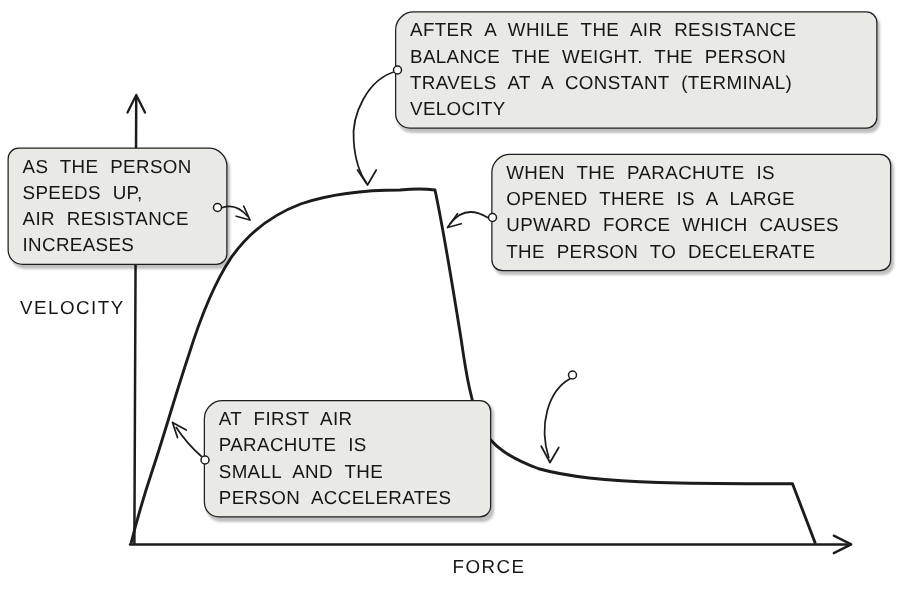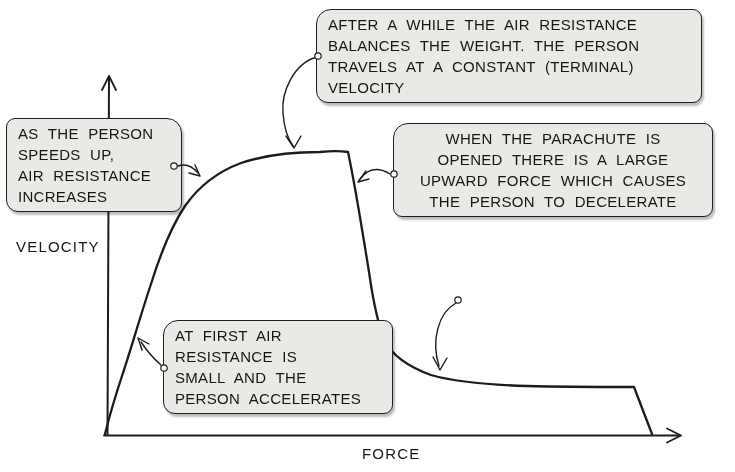--- a/index.html
+++ b/index.html
@@ -16,21 +16,21 @@
     padding:4px 11px;border-radius:9px;
     box-shadow:2px 3px 2px rgba(0,0,0,0.25);
   }
   .callout-text{
     display:block;white-space:pre-line;
     font-size:15px;line-height:21px;letter-spacing:0.3px;word-spacing:5px;
   }
   
   #co-terminal      {left:316px;top:9px;  width:386px;border-top-left-radius:15px;border-bottom-left-radius:12px;}
   #co-speeds-up     {left:6px;  top:118px;width:176px;border-top-right-radius:15px;border-bottom-left-radius:12px;}
-  #co-parachute     {left:393px;top:123px;width:320px;border-top-left-radius:15px;text-align:center;}
+  #co-parachute     {left:393px;top:123px;width:320px;border-top-left-radius:15px;}
   #co-new-terminal  {left:456px;top:240px;width:268px;border-bottom-left-radius:14px;}
   #co-at-first      {left:163px;top:320px;width:230px;border-top-left-radius:15px;border-bottom-left-radius:12px;}
   .axis-label{position:absolute;z-index:2;font-size:15px;letter-spacing:1.2px;word-spacing:4px;color:#161616;}
   #y-axis-label{left:16px;top:238px;}
   #x-axis-label{left:362px;top:445px;}
   .ink{stroke:#1c1c1c;fill:none;stroke-linecap:round;stroke-linejoin:round;}
 </style>
 </head>
 <body>
 
@@ -55,21 +55,21 @@
       C354,180 361,222 369,272
       C373,300 377,323 385,341
       C393,357 409,367 431,375
       C456,382 492,385 527,386
       C562,387 603,387 634,387
       L652,434"></path>
   </svg>
 
   <div class="callout" id="co-terminal">
     <span class="callout-text">AFTER A WHILE THE AIR RESISTANCE
-BALANCES THE WEIGHT. THE PERSON
+BALANCE THE WEIGHT. THE PERSON
 TRAVELS AT A CONSTANT (TERMINAL)
 VELOCITY</span>
   </div>
 
   <div class="callout" id="co-speeds-up">
     <span class="callout-text">AS THE PERSON
 SPEEDS UP,
 AIR RESISTANCE
 INCREASES</span>
   </div>
@@ -77,21 +77,21 @@
   <div class="callout" id="co-parachute">
     <span class="callout-text">WHEN THE PARACHUTE IS
 OPENED THERE IS A LARGE
 UPWARD FORCE WHICH CAUSES
 THE PERSON TO DECELERATE</span>
   </div>
 
 
   <div class="callout" id="co-at-first">
     <span class="callout-text">AT FIRST AIR
-RESISTANCE IS
+PARACHUTE IS
 SMALL AND THE
 PERSON ACCELERATES</span>
   </div>
 
   <div class="axis-label" id="y-axis-label">VELOCITY</div>
   <div class="axis-label" id="x-axis-label">FORCE</div>
 
   <svg class="layer over" viewBox="0 0 735 472">
 
     <g>

